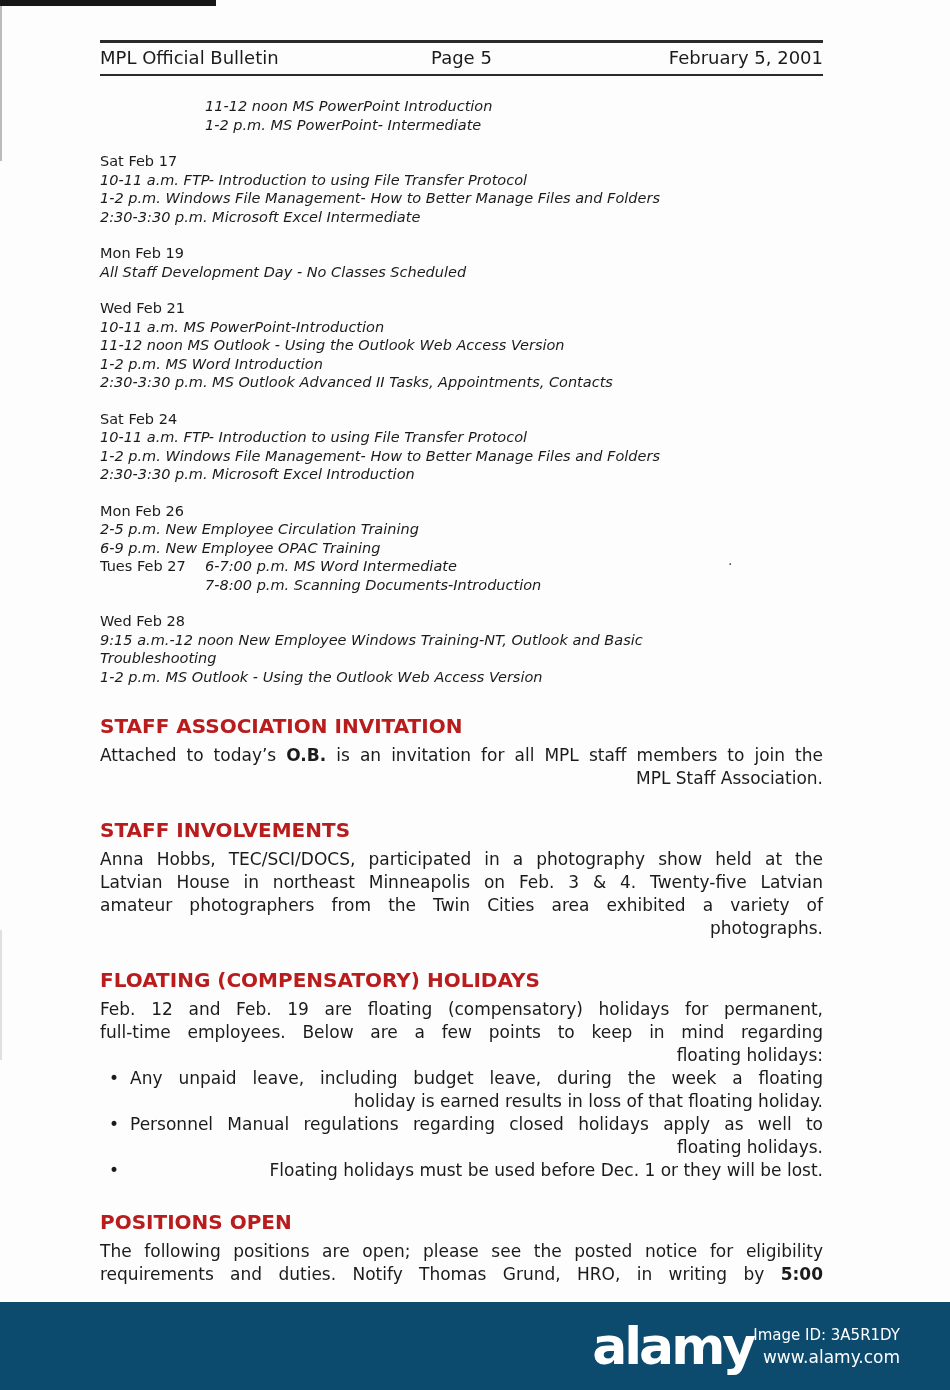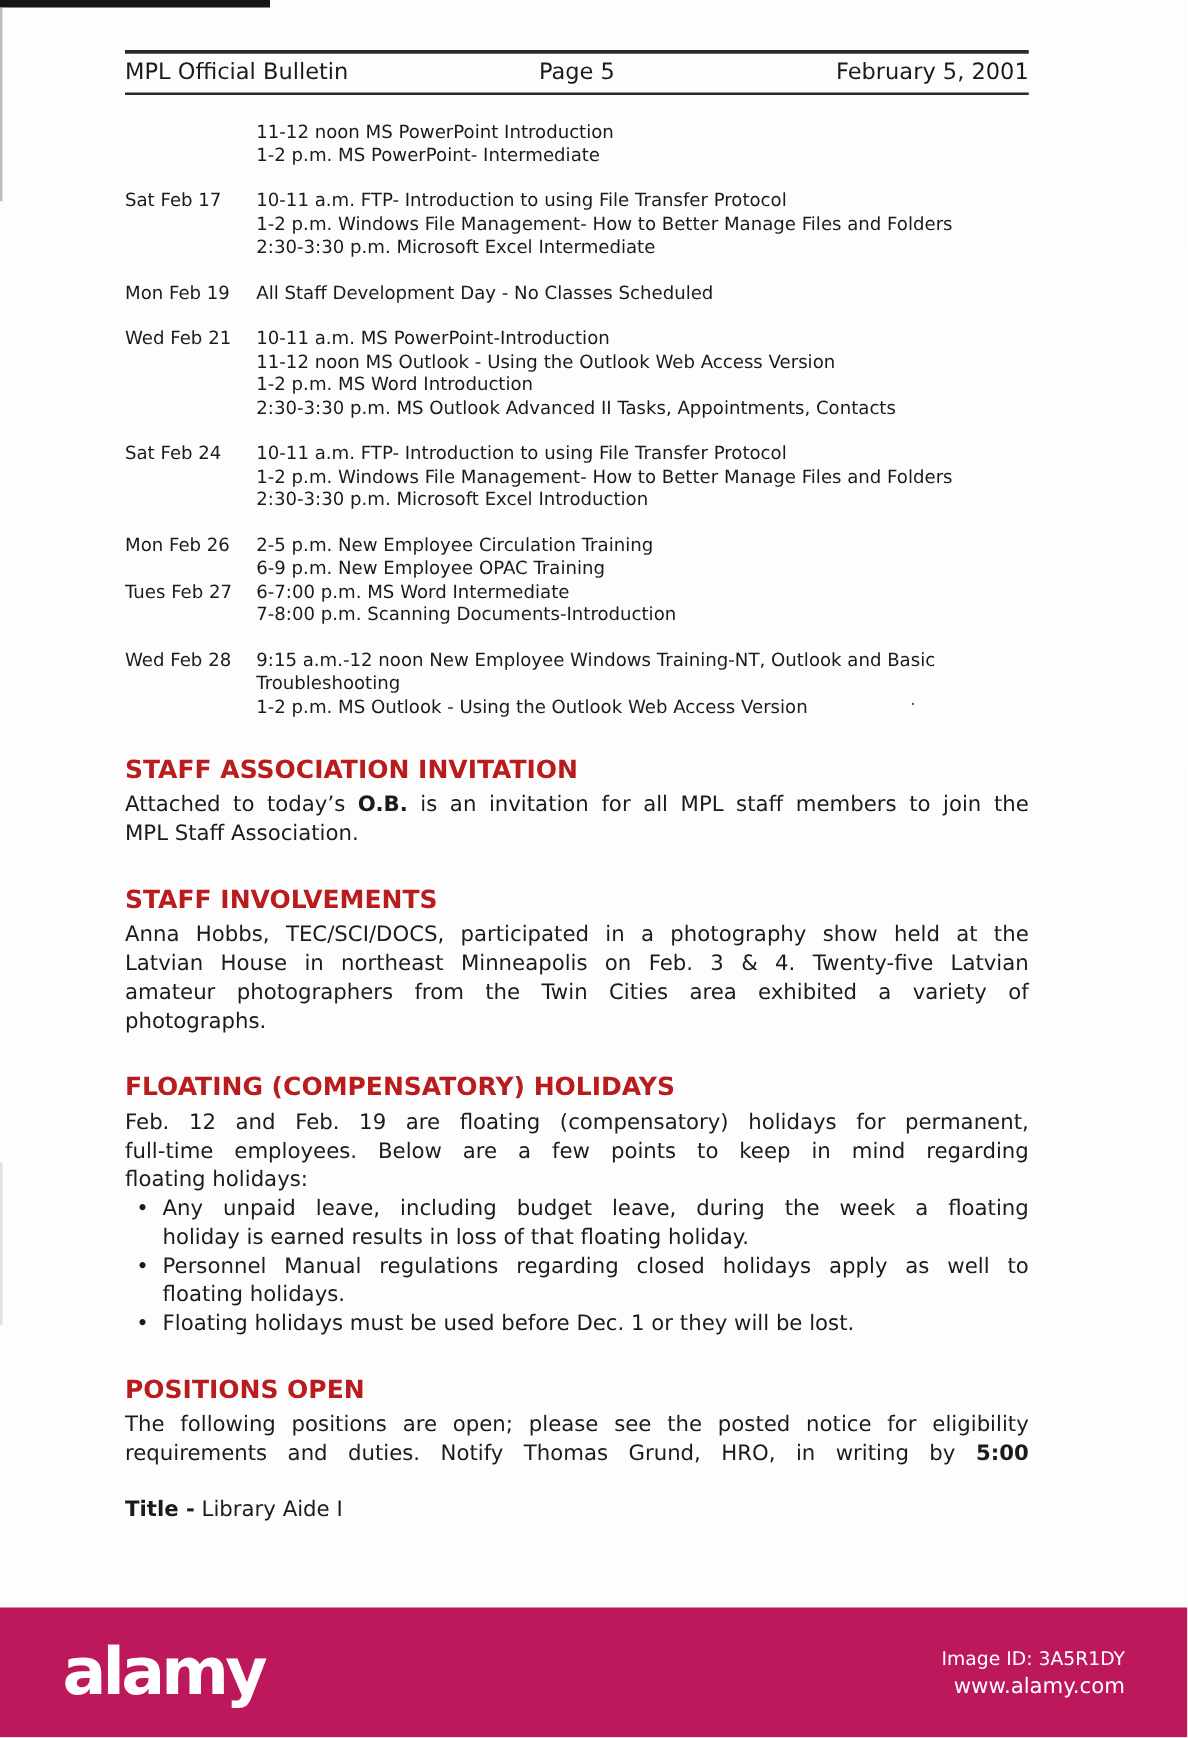--- a/index.html
+++ b/index.html
@@ -15,42 +15,42 @@
     border-top:3px solid #2b2b2b;border-bottom:2px solid #2b2b2b;
     padding:4px 0 5px 0;font-size:18px;line-height:22px;gap:16px;
   }
   .masthead .l{flex:1;text-align:left;}
   .masthead .c{flex:1;text-align:center;}
   .masthead .r{flex:1;text-align:right;}
 
   
   .schedule{margin-top:21px;font-size:14.5px;line-height:18.5px;}
   .sched-entry{display:flex;}
-  .sched-entry.gap-before{margin-top:18px;}
+  .sched-entry.gap-before{margin-top:18px;flex-direction:column;}
   .sched-date{width:105px;flex:none;}
-  .sched-lines{flex:1;min-width:0;}
+  .sched-lines{flex:1;min-width:0;font-style:italic;}
   .sched-line{white-space:nowrap;}
 
   
   .section{margin-top:25px;}
   .section h2{margin:0 0 3px 0;font-size:20px;line-height:30px;font-weight:bold;color:#b91c1c;letter-spacing:0;}
-  .body-line{font-size:17px;line-height:23px;}
+  .body-line{font-size:17px;line-height:23px;text-align:right;}
   .j{text-align:justify;text-align-last:justify;}
   .bold{font-weight:bold;}
 
   .bullets{margin:0;padding:0;list-style:none;}
   .bullets li{position:relative;padding-left:30px;}
   .bullets li::before{content:"\2022";position:absolute;left:9px;top:0;font-size:17px;line-height:23px;}
 
   .title-line{margin-top:22px;font-size:17px;line-height:23px;}
 
   
   .alamy-bar{
-    position:absolute;left:0;bottom:0;width:100%;height:104px;background:#be185d;
-    display:flex;align-items:center;justify-content:space-between;
+    position:absolute;left:0;bottom:0;width:100%;height:88px;background:#0c4a6e;
+    display:flex;align-items:center;justify-content:flex-end;
     padding:0 50px;box-sizing:border-box;color:#ffffff;
   }
   .alamy-logo{font-size:52px;font-weight:bold;letter-spacing:-3px;line-height:1;}
   .alamy-meta{text-align:right;}
   .alamy-id{font-size:15px;line-height:22px;}
   .alamy-url{font-size:17px;line-height:23px;font-weight:normal;}
 
   
   .artifact-top{position:absolute;left:0;top:0;width:216px;height:6px;background:#161616;}
   .artifact-left1{position:absolute;left:0;top:6px;width:2px;height:155px;background:#9a9a9a;opacity:.65;}

